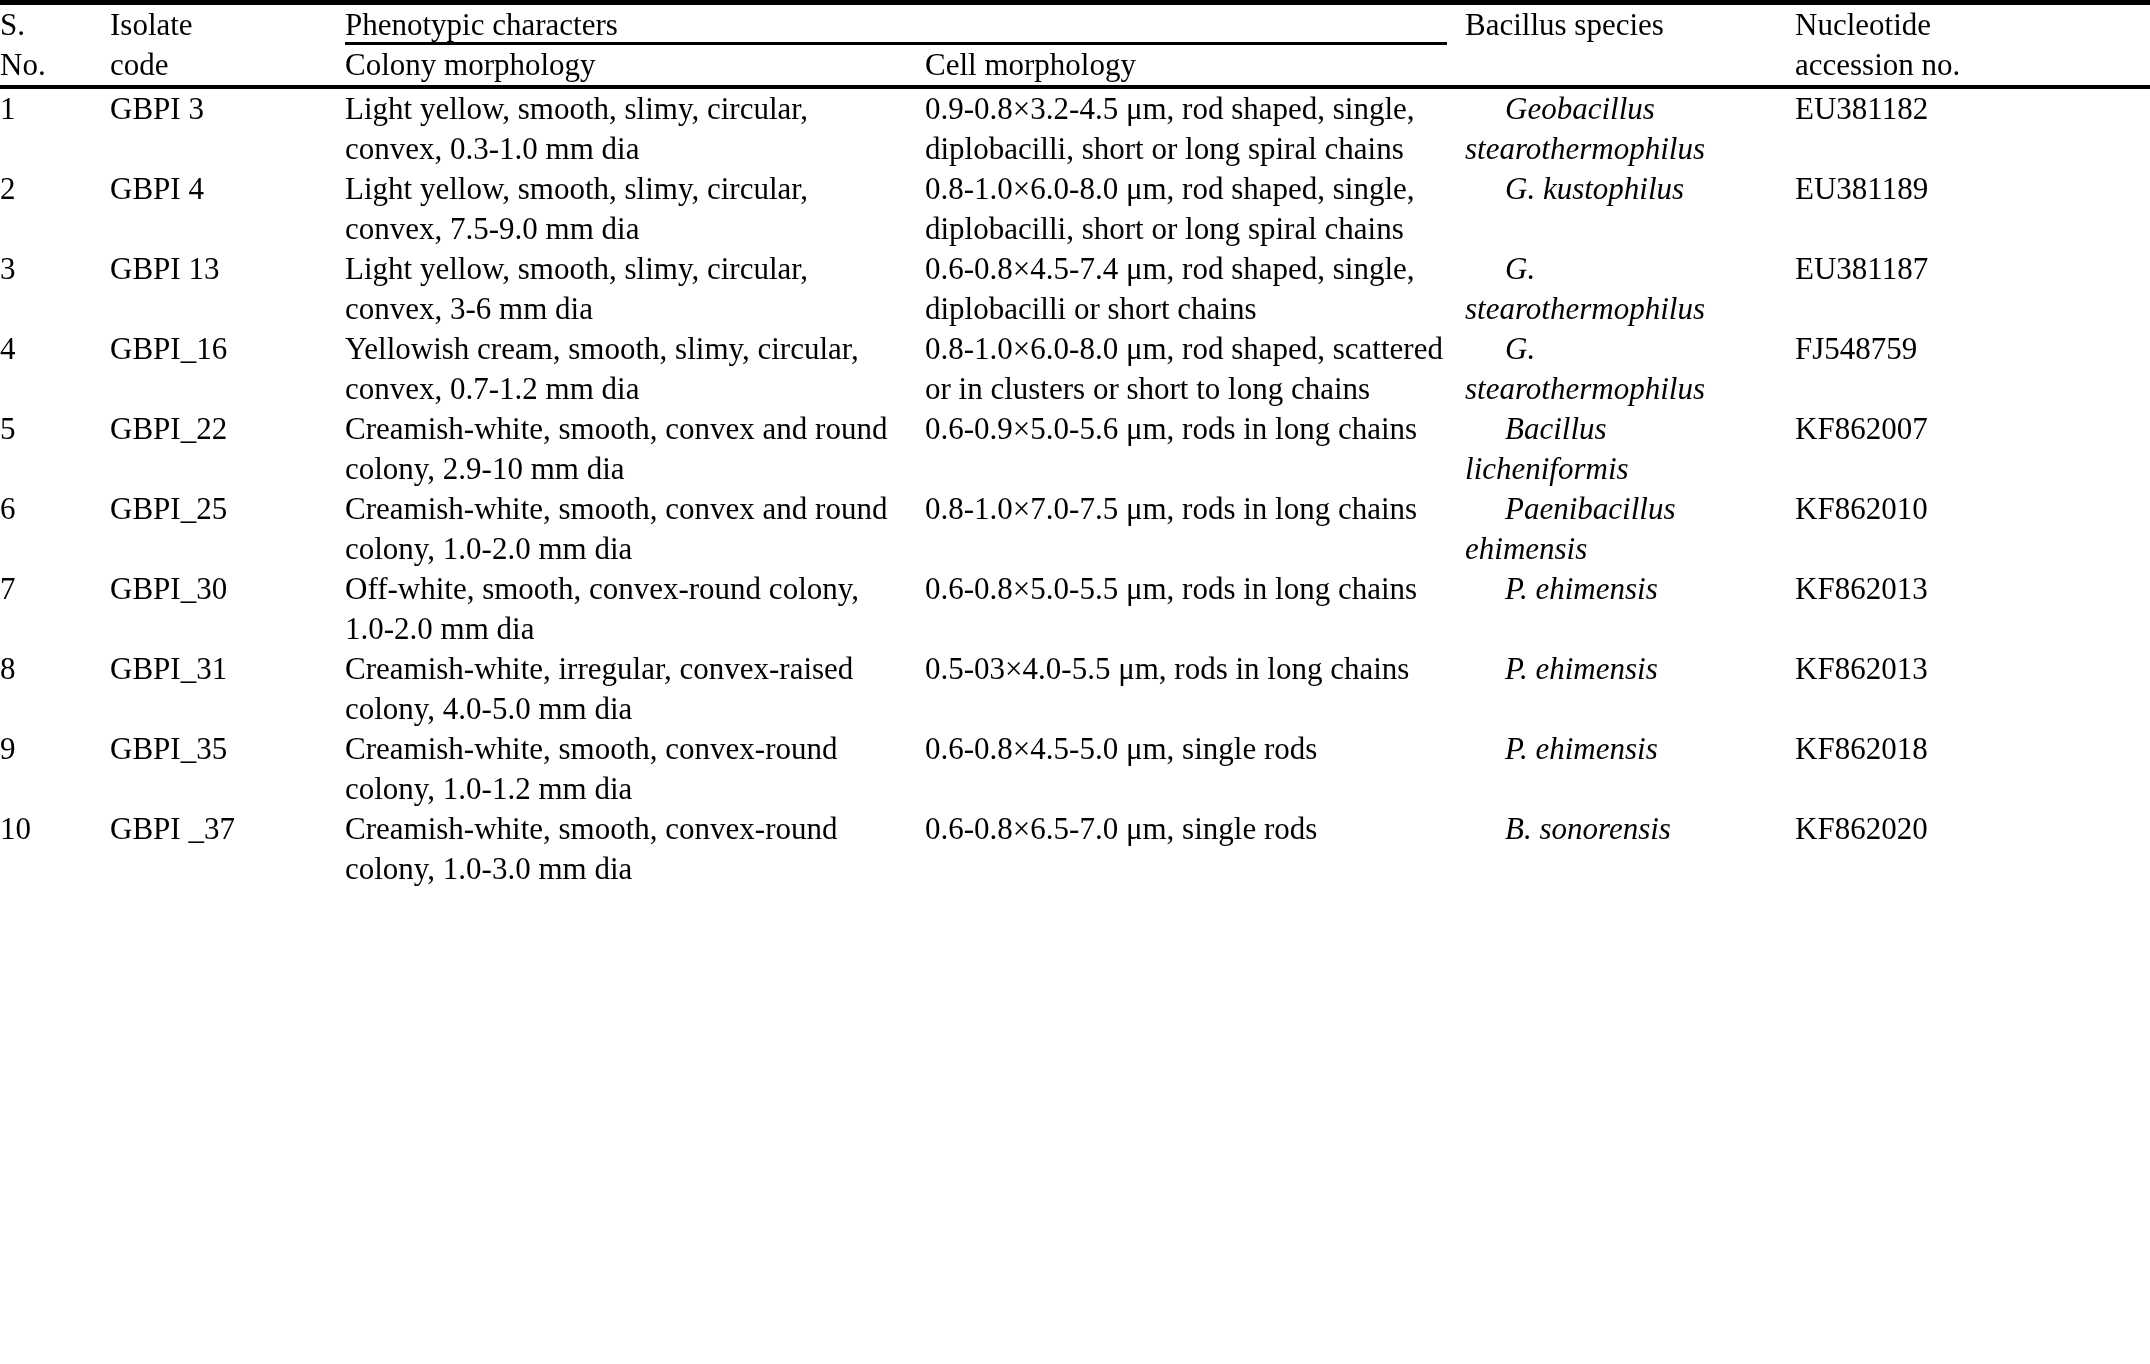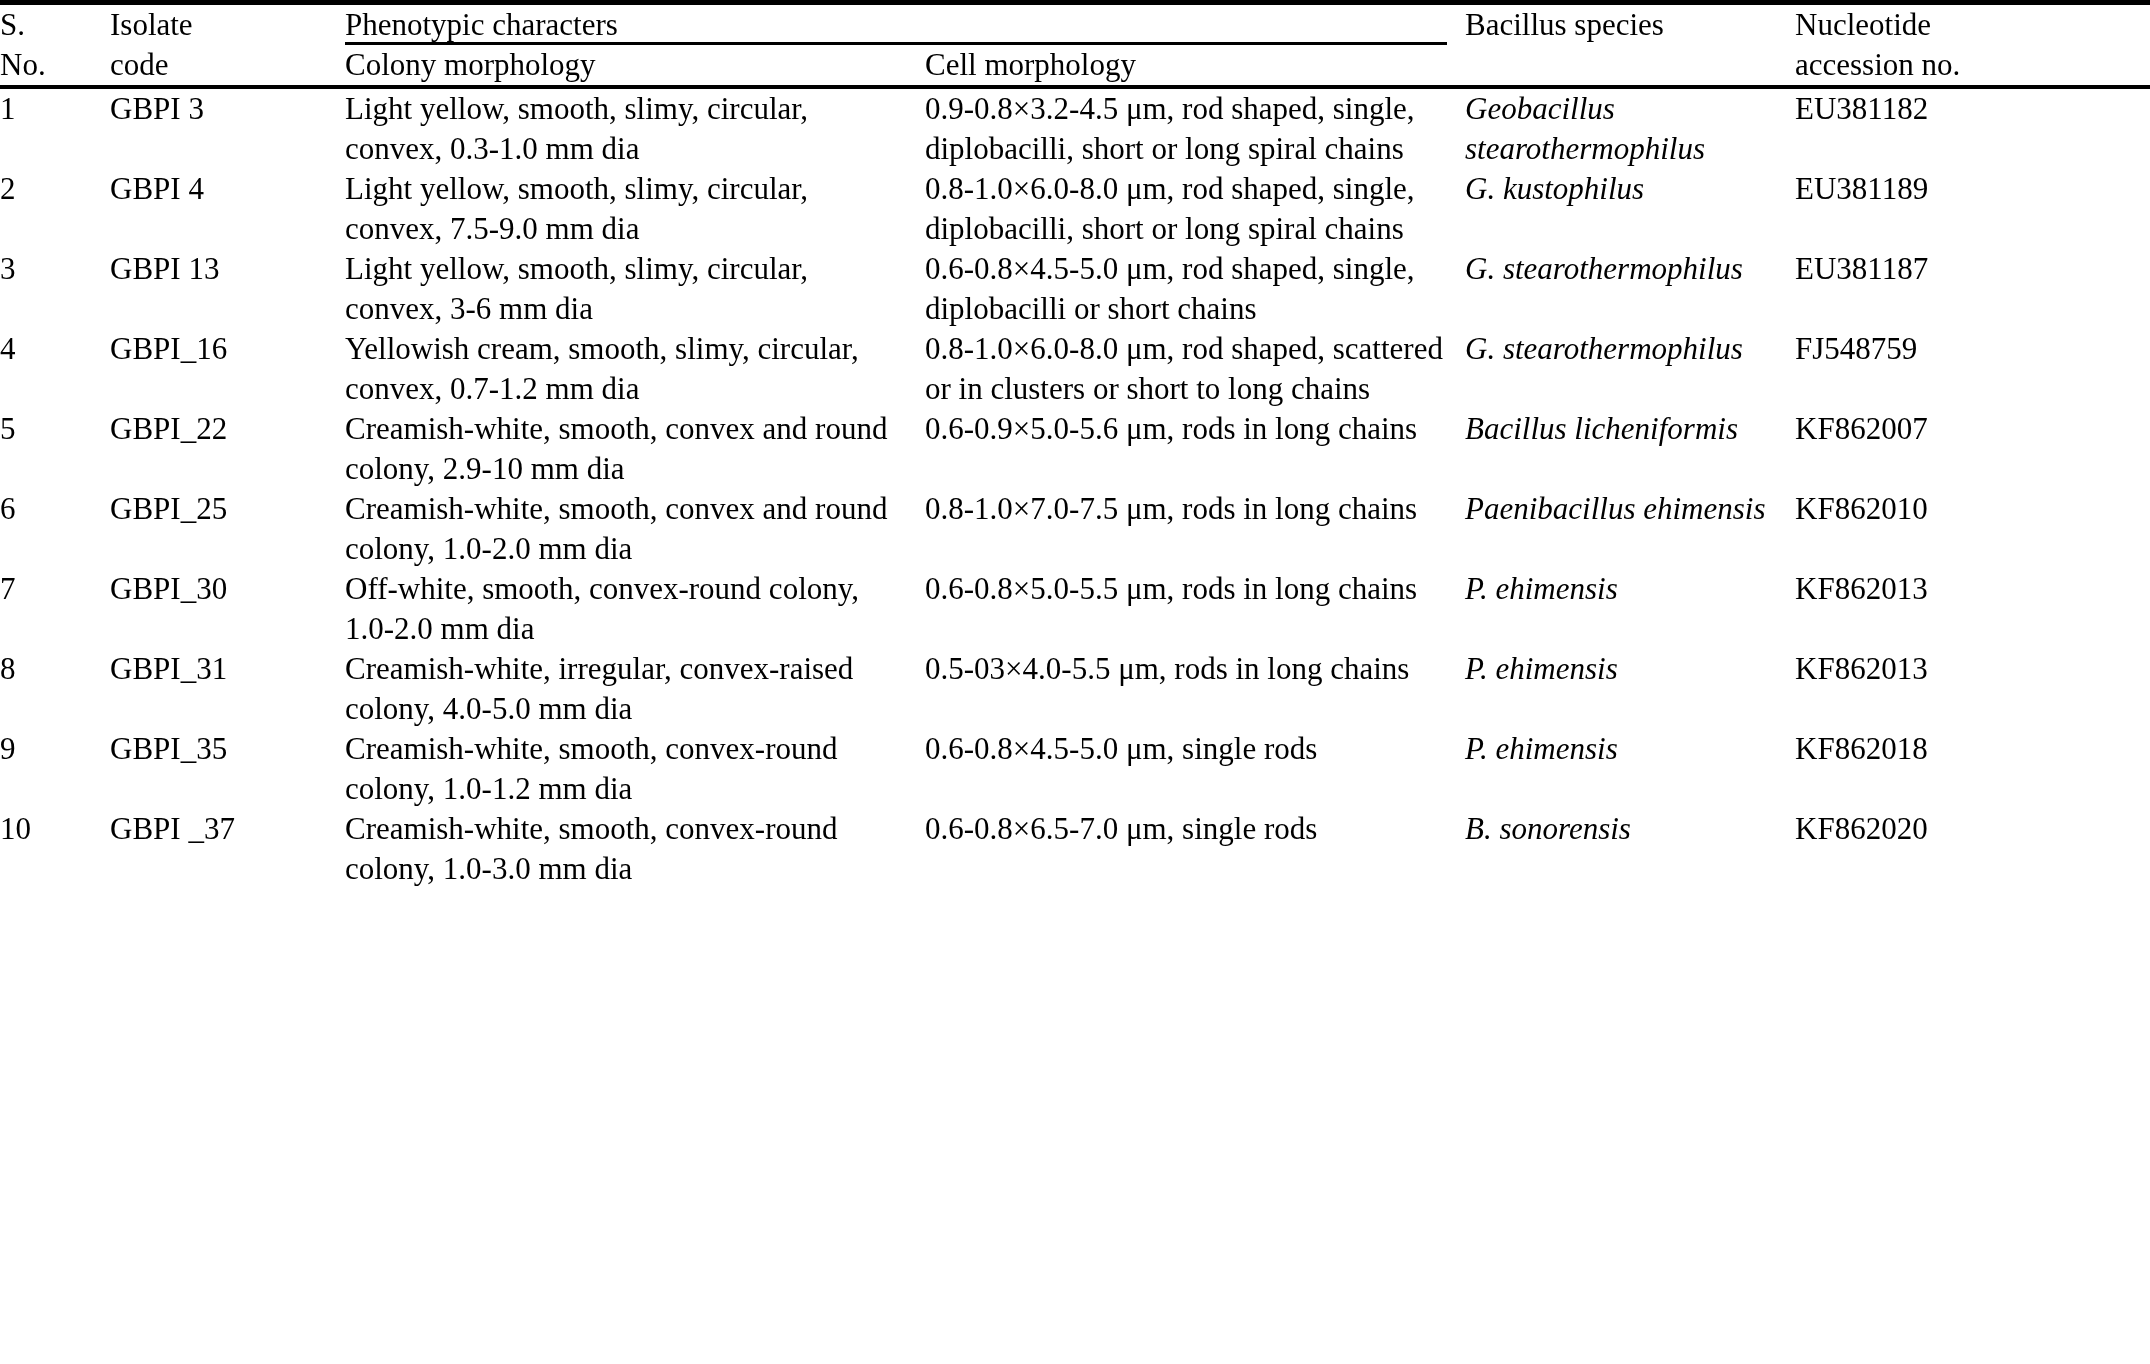--- a/index.html
+++ b/index.html
@@ -81,20 +81,21 @@
   
   tbody td {
     padding-top: 2px;
     padding-bottom: 2px;
   }
   td.sno, td.code, td.acc {
     white-space: nowrap;
   }
   .species-name {
     font-style: italic;
+    margin-left: 40px;
   }
   .first-body-row td {
     padding-top: 6px;
   }
 
   .cell-text { display: block; }
 </style>
 </head>
 <body>
 
@@ -158,21 +159,21 @@
           <td class="code"><span>GBPI 4</span></td>
           <td><span>Light yellow, smooth, slimy, circular, convex, 7.5-9.0 mm dia</span></td>
           <td><span>0.8-1.0×6.0-8.0 μm, rod shaped, single, diplobacilli, short or long spiral chains</span></td>
           <td><span class="species-name">G. kustophilus</span></td>
           <td class="acc"><span>EU381189</span></td>
         </tr>
         <tr>
           <td class="sno"><span>3</span></td>
           <td class="code"><span>GBPI 13</span></td>
           <td><span>Light yellow, smooth, slimy, circular, convex, 3-6 mm dia</span></td>
-          <td><span>0.6-0.8×4.5-5.0 μm, rod shaped, single, diplobacilli or short chains</span></td>
+          <td><span>0.6-0.8×4.5-7.4 μm, rod shaped, single, diplobacilli or short chains</span></td>
           <td><span class="species-name">G. stearothermophilus</span></td>
           <td class="acc"><span>EU381187</span></td>
         </tr>
         <tr>
           <td class="sno"><span>4</span></td>
           <td class="code"><span>GBPI_16</span></td>
           <td><span>Yellowish cream, smooth, slimy, circular, convex, 0.7-1.2 mm dia</span></td>
           <td><span>0.8-1.0×6.0-8.0 μm, rod shaped, scattered or in clusters or short to long chains</span></td>
           <td><span class="species-name">G. stearothermophilus</span></td>
           <td class="acc"><span>FJ548759</span></td>

